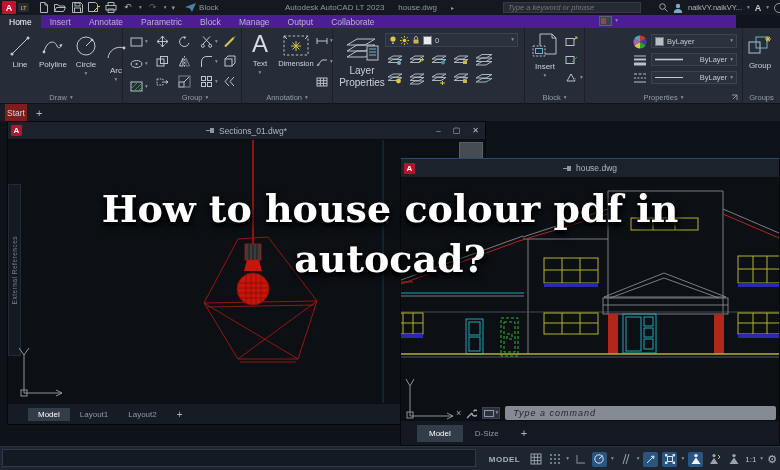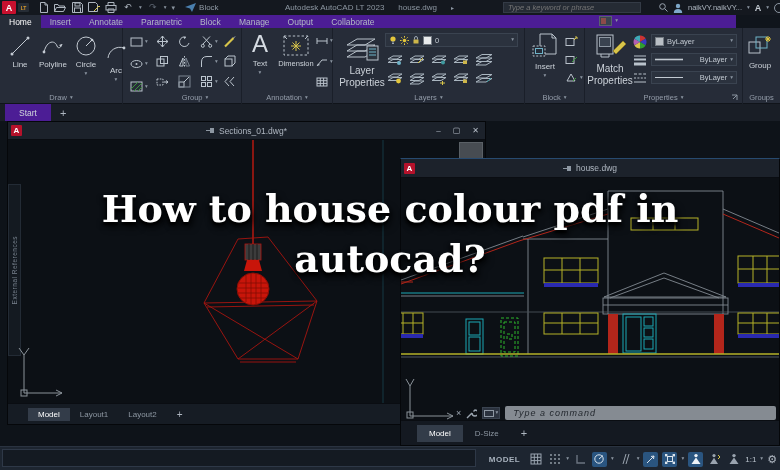--- a/index.html
+++ b/index.html
@@ -37,21 +37,21 @@
        gap:3px;font-size:7.5px;color:#959fa8;color:#949daa;}
   .bigtool{position:absolute;display:flex;flex-direction:column;align-items:center;gap:2px;color:#ccd2d9;font-size:8px;text-align:center;}
   .mi{position:absolute;display:flex;align-items:center;gap:2px;}
   .lbl2{font-size:10px;color:#ccd2d9;line-height:1.15;text-align:center;}
   .combo{position:absolute;background:#2b323e;border:1px solid #3a4350;display:flex;align-items:center;gap:3px;
          font-size:7.5px;color:#c3cad2;padding:0 3px;}
   .combo .grow{flex:1;}
   .sw{width:9px;height:9px;background:#b9bfc5;border:1px solid #747b83;}
   
   .ftabs{position:absolute;left:0;top:104px;width:780px;height:17px;background:#191e26;display:flex;align-items:stretch;}
-  .stab{background:#4c1d95;color:#cfd5dc;font-size:8.5px;display:flex;align-items:center;padding:0 14px;margin-left:5px;}
+  .stab{background:#7f1d1d;color:#cfd5dc;font-size:8.5px;display:flex;align-items:center;padding:0 2px;margin-left:5px;}
   .fplus{color:#aeb6c0;font-size:11px;display:flex;align-items:center;padding:0 9px;}
   
   .wksp{position:absolute;left:0;top:121px;width:780px;height:325px;background:#0e1319;}
   .win{position:absolute;background:#0c1015;border:1px solid #05070a;}
   .wtitle{position:absolute;left:0;top:0;width:100%;background:#1c222b;display:flex;align-items:center;border-bottom:1px solid #0a0d12;}
   .wA{width:11px;height:11px;background:#b5122b;color:#fff;font-size:8px;font-weight:bold;display:flex;align-items:center;justify-content:center;margin-left:3px;border-radius:1px;}
   .wtxt{position:absolute;left:0;width:100%;text-align:center;font-size:8.5px;color:#aeb6c0;display:flex;align-items:center;justify-content:center;gap:4px;}
   .wctl{position:absolute;right:6px;display:flex;gap:12px;color:#b6bec8;font-size:8px;}
   .wtabs{position:absolute;left:0;bottom:0;width:100%;background:#161c24;display:flex;align-items:center;font-size:8px;color:#8d97a2;border-top:1px solid #0a0d12;}
   .wtab{padding:2px 10px;display:flex;align-items:center;}
@@ -473,24 +473,20 @@
         </div>
       <div class="mi" style="left:142px;top:42px">
           <svg width="18" height="15" viewBox="0 0 18 15">
             <g fill="none" stroke="#aab6c0">
               <path d="M1,8 L7,4.5 H17 L11,8 Z"></path>
               <path d="M1,12 L7,8.5 H17 L11,12 Z"></path>
             </g>
             <path d="M12,12 l4,-4" stroke="#3f9aa0"></path>
           </svg>
         </div>
-      <div class="pft">
-          <span>Layers</span>
-          <span class="cv">▾</span>
-        </div>
     </div>
 
     <div class="pnl" style="left:525px;width:60px">
       <div class="bigtool" style="left:4px;top:5px;width:32px">
         <svg width="26" height="27" viewBox="0 0 26 27">
           <path d="M8,1 H20 L24,5 V21 H8 Z M20,1 V5 H24" fill="none" stroke="#b9c2cb"></path>
           <rect x="1" y="13" width="12" height="10" fill="#262c38" stroke="#b9c2cb" stroke-dasharray="2 1.6"></rect>
           <rect x="3.5" y="15.5" width="7" height="5" fill="none" stroke="#6fb3c8"></rect>
         </svg>
         <span>Insert</span>
@@ -515,29 +511,20 @@
           </svg>
           <span class="cv">▾</span>
         </div>
       <div class="pft">
           <span>Block</span>
           <span class="cv">▾</span>
         </div>
     </div>
 
     <div class="pnl" style="left:585px;width:158px">
-      <div class="bigtool" style="left:4px;top:5px;width:42px">
-        <svg width="34" height="28" viewBox="0 0 34 28">
-          <rect x="4" y="2" width="16" height="19" fill="none" stroke="#b9c2cb"></rect>
-          <rect x="6.5" y="4.5" width="11" height="9" fill="#3a4350" stroke="#8d97a2"></rect>
-          <path d="M8,21 v3 h8 v-3" fill="none" stroke="#b9c2cb"></path>
-          <path d="M20,18 L30,8 l3,3 L23,21 Z" fill="#d8c54a" stroke="#8d7a2a"></path>
-        </svg>
-        <span class="lbl2">Match Properties</span>
-      </div>
       <svg style="position:absolute;left:48px;top:7px" width="14" height="14" viewBox="0 0 14 14">
         <circle cx="7" cy="7" r="6.5" fill="#30363f"></circle>
         <path d="M7,7 L7,0.5 A6.5,6.5 0 0 1 12.6,3.8 Z" fill="#c33"></path>
         <path d="M7,7 L12.6,3.8 A6.5,6.5 0 0 1 12.6,10.2 Z" fill="#3a3ac0"></path>
         <path d="M7,7 L12.6,10.2 A6.5,6.5 0 0 1 7,13.5 Z" fill="#2f9f2f"></path>
         <path d="M7,7 L7,13.5 A6.5,6.5 0 0 1 1.4,10.2 Z" fill="#d8c54a"></path>
         <path d="M7,7 L1.4,10.2 A6.5,6.5 0 0 1 1.4,3.8 Z" fill="#b35fb3"></path>
         <path d="M7,7 L1.4,3.8 A6.5,6.5 0 0 1 7,0.5 Z" fill="#3fa9b8"></path>
       </svg>
       <div class="combo" style="left:66px;top:6px;width:86px;height:14px">

